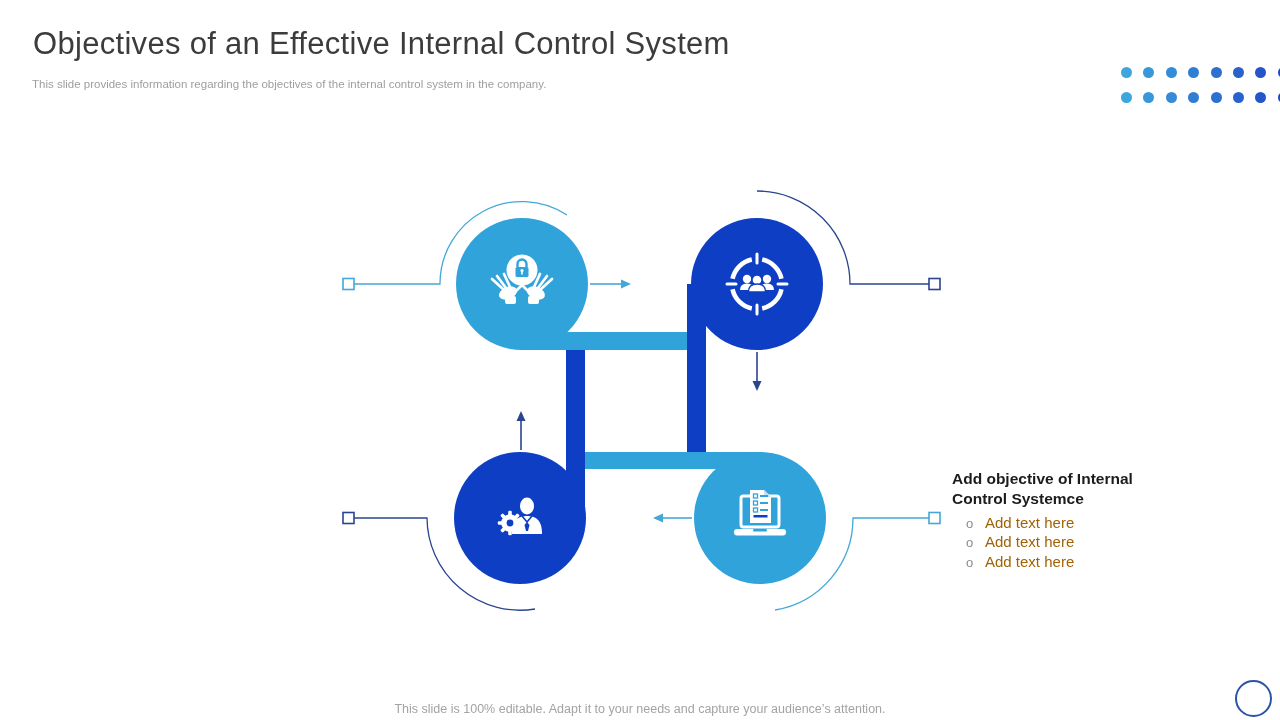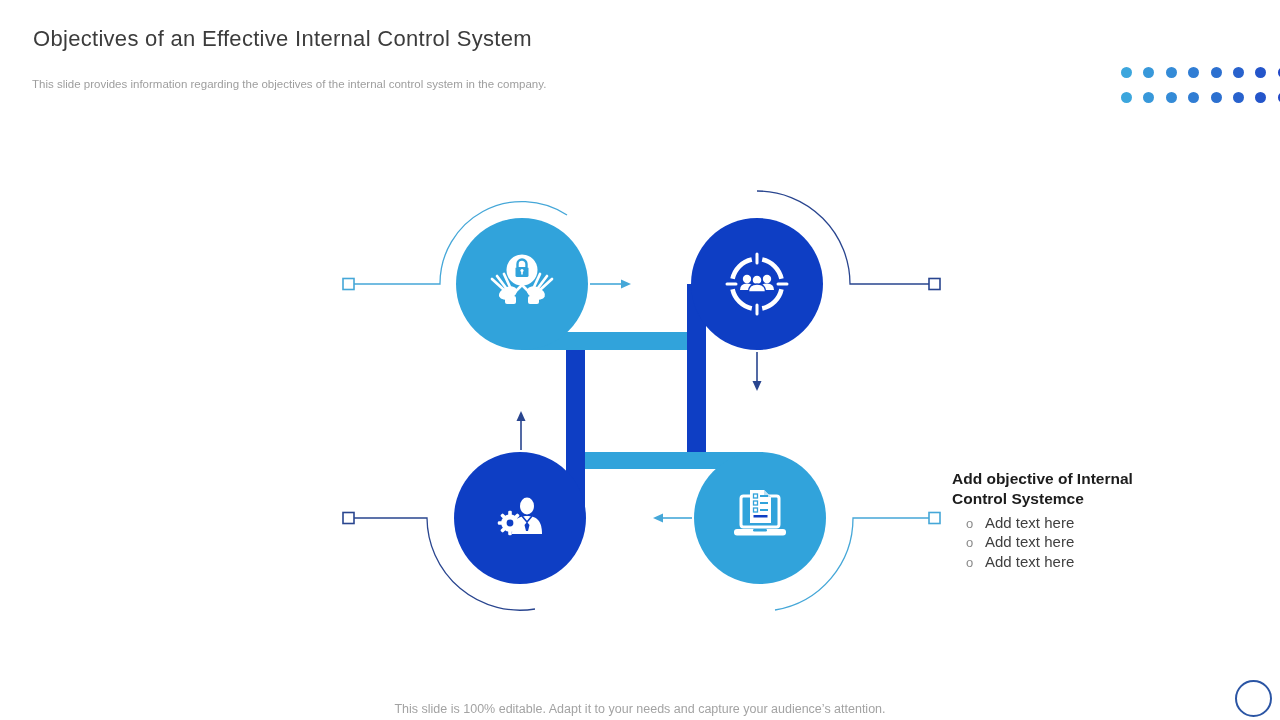--- a/index.html
+++ b/index.html
@@ -2,21 +2,21 @@
 <html style="--light-blue: #31A3DB; --dark-blue: #0E3EC4; --line-light: #45A7D8; --line-dark: #29458F; --circle-outline: #2B55A4; --dot-start: #3CA6DD; --dot-end: #2047C7;"><head>
 <meta charset="utf-8">
 <style>
   html,body { margin:0; padding:0; background:#ffffff; }
   .slide {
     position:relative; width:1280px; height:720px; background:#ffffff;
     overflow:hidden; font-family:"Liberation Sans", sans-serif;
   }
   .title {
     position:absolute; left:33px; top:26px;
-    font-size:22px; font-weight:400; color:#3c3c3c; letter-spacing:0.3px;
+    font-size:31px; font-weight:400; color:#3c3c3c; letter-spacing:0.3px;
     white-space:nowrap;
   }
   .subtitle {
     position:absolute; left:32px; top:78px;
     font-size:11.5px; color:#9e9e9e;
   }
   .body-text {
     position:absolute; font-size:15px; line-height:19.5px; color:#696969;
     white-space:pre-line;
   }
@@ -25,21 +25,21 @@
   .txt-top-right  { left:966px; top:227px; width:224px; text-align:left; }
   .heading-right {
     position:absolute; left:908px; top:469px; width:210px;
     font-size:15.5px; font-weight:700; color:#1c1c1c; line-height:19.5px;
     white-space:pre-line;
     margin-left:44px;
   }
   .bullet-list { position:absolute; left:966px; top:514px; width:210px; }
   .bullet-row { display:flex; align-items:baseline; height:19.3px; }
   .bullet-marker { width:19px; font-size:13px; color:#8a8a8a; }
-  .bullet-text { font-size:15px; color:#404040; }
+  .bullet-text { font-size:15px; color:#a16207; }
   .footer {
     position:absolute; left:0; top:696px; width:100%;
     text-align:center; font-size:12.5px; color:#a3a3a3;margin-top:6px;
   }
   .diagram { position:absolute; left:0; top:0; }
   .dots { position:absolute; left:1121px; top:67px; width:170px; height:40px; }
   .dot { position:absolute; width:11px; height:11px; border-radius:50%; }
   .decor-circle {
     position:absolute; left:1235px; top:680px; width:33px; height:33px;
     border:2px solid var(--circle-outline,#2B55A4); border-radius:50%;

